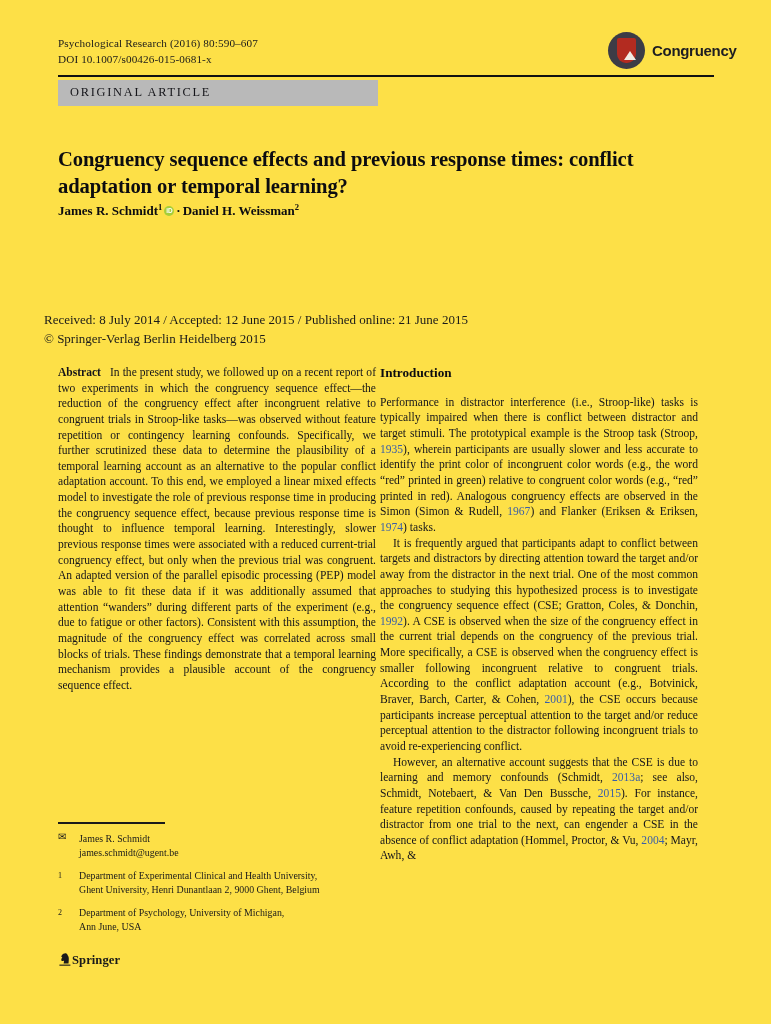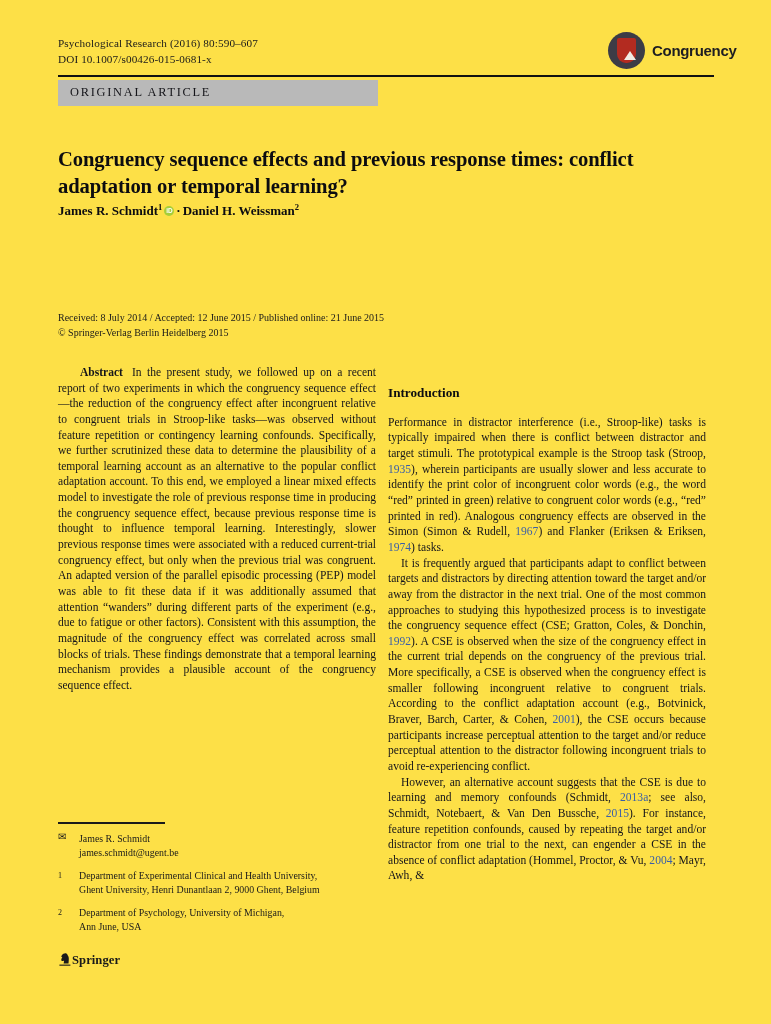--- a/index.html
+++ b/index.html
@@ -142,52 +142,51 @@
     font-size: 6.4px;
     font-weight: bold;
     line-height: 10px;
     color: #ffffff;
   }
   .sep-dot { margin: 0 2px 0 1px; font-weight: bold; }
 
   
   .dates {
     position: absolute;
-    left: 58px;
+    left: 44px;
     top: 311px;
-    font-size: 10px;
+    font-size: 13px;
     line-height: 1.45;
   }
   .dates div { white-space: nowrap; }
 
   
   .col-left {
     position: absolute;
     left: 58px;
     top: 365px;
     width: 318px;
   }
   .col-right {
     position: absolute;
-    left: 388px;
+    left: 380px;
     top: 365px;
     width: 318px;
-    margin-top: 20px;
   }
   .body-text {
     font-size: 11.55px;
     line-height: 1.355;
     text-align: justify;
     color: #14141a;
     margin: 0;
     hyphens: none;
   }
   .body-text + .body-text { margin-top: 0; }
   .indent { text-indent: 13px; }
-  .abstract-label { font-weight: bold; margin-left: 22px; }
+  .abstract-label { font-weight: bold; }
   .abstract-gap { display: inline-block; width: 9px; }
 
   .section-heading {
     font-size: 13.2px;
     font-weight: bold;
     margin: 0 0 14px 0;
     color: #0c0c10;
     line-height: 1.2;
   }
   .cite { color: #3a5fa8; }

